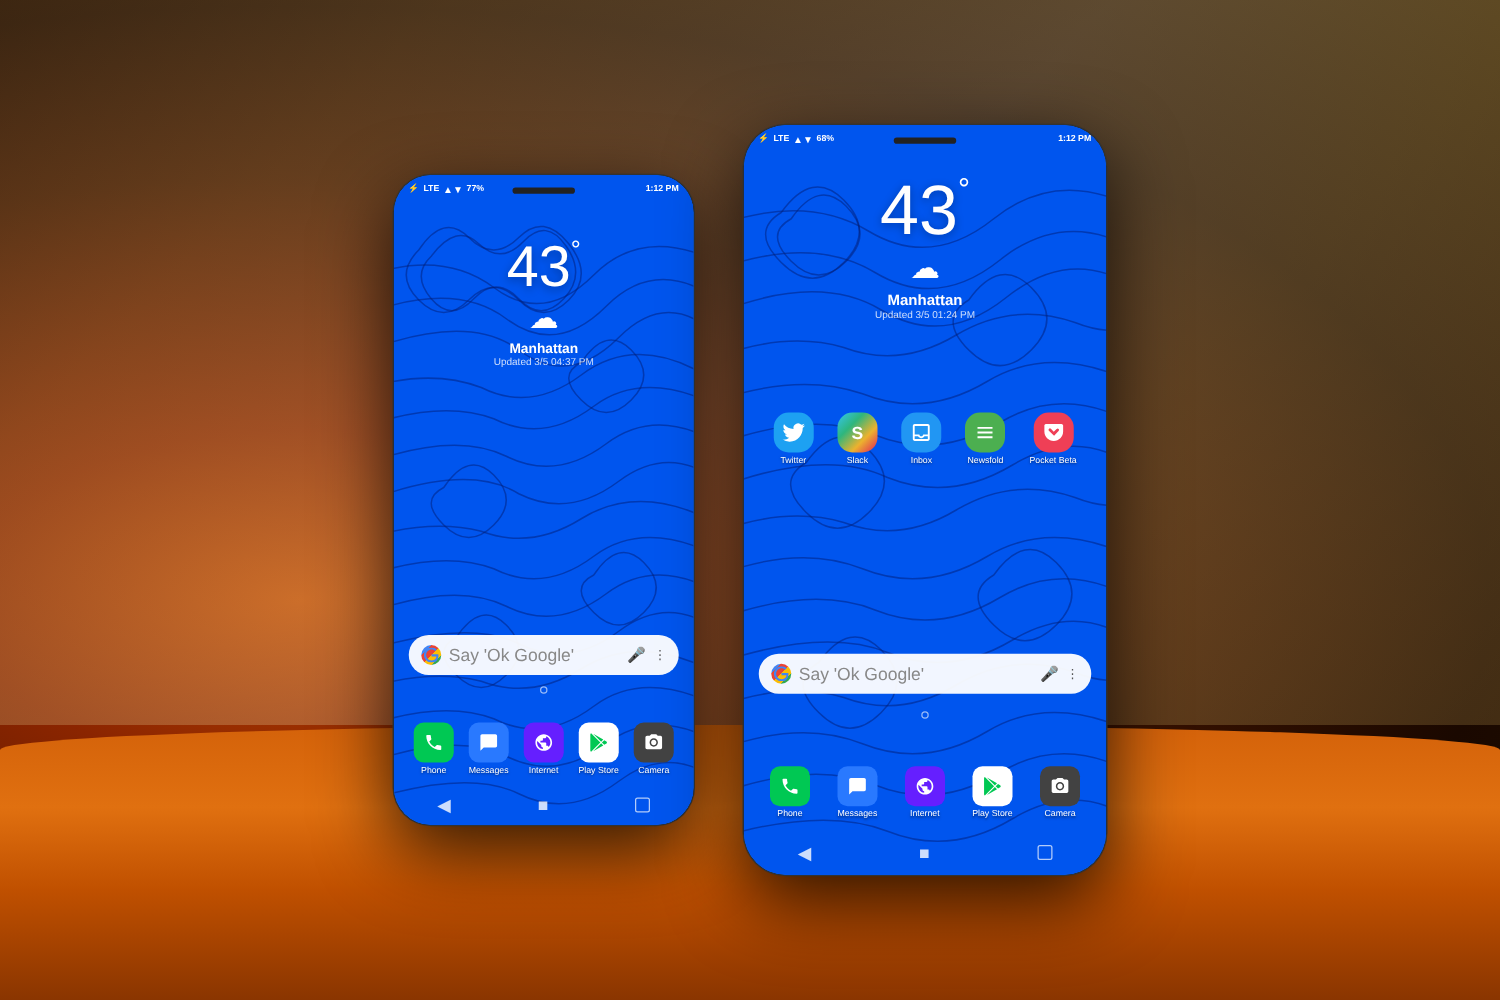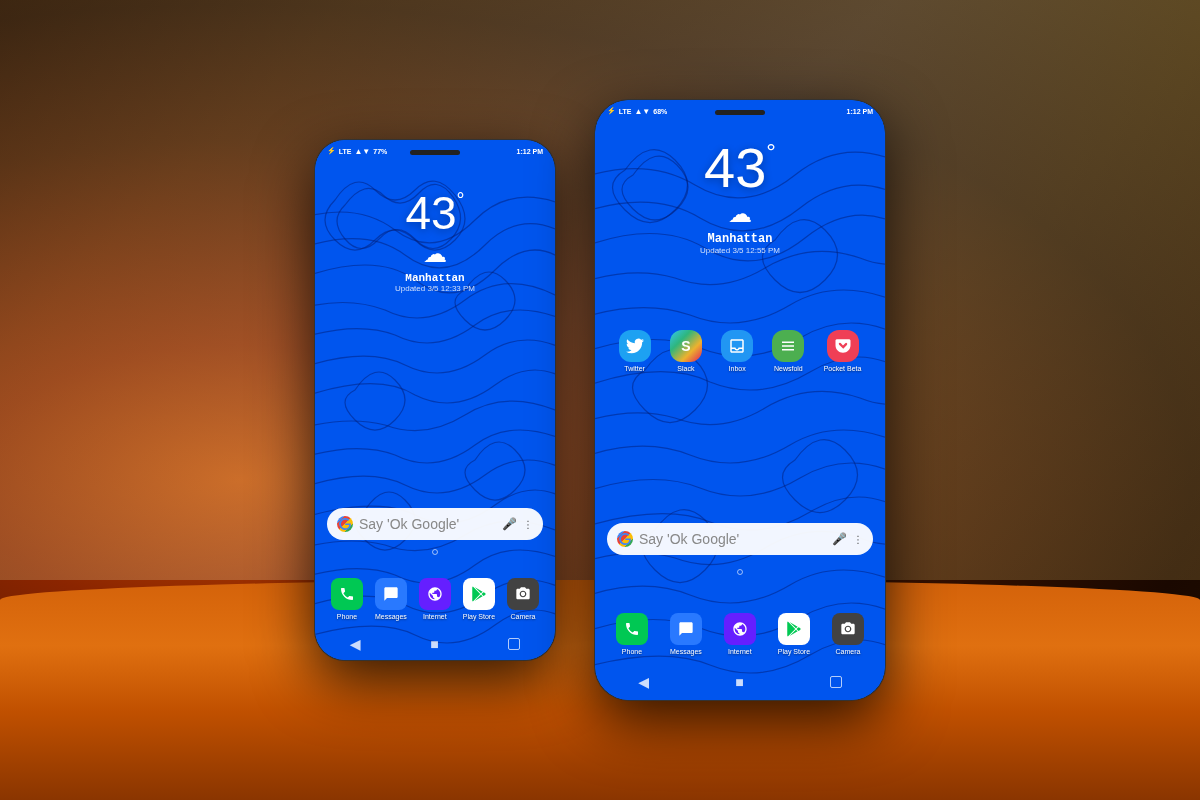--- a/index.html
+++ b/index.html
@@ -172,21 +172,20 @@
 
     .weather-icon {
       font-size: 24px;
       margin: 4px 0;
     }
 
     .weather-city {
       font-size: 11px;
       font-weight: bold;
       color: white;
-      font-family: Liberation Mono, monospace;
     }
 
     .weather-updated {
       font-size: 8px;
       color: rgba(255,255,255,0.8);
     }
 
     
     .search-bar {
       position: absolute;
@@ -395,21 +394,21 @@
         </div>
       </div>
 
       <div class="weather-widget">
         <div style="display:flex; align-items:flex-start;">
           <span class="weather-temp weather-temp-small">43</span>
           <span class="degree degree-small" style="margin-top:10px; font-size:20px;">°</span>
         </div>
         <div class="weather-icon">☁</div>
         <div class="weather-city">Manhattan</div>
-        <div class="weather-updated">Updated 3/5 12:33 PM</div>
+        <div class="weather-updated">Updated 3/5 04:37 PM</div>
       </div>
 
       <div class="home-dot"></div>
 
       <div class="search-bar">
         <div class="google-g">
           <svg width="12" height="12" viewBox="0 0 24 24">
             <path d="M12.48 10.92v3.28h7.84c-.24 1.84-.853 3.187-1.787 4.133-1.147 1.147-2.933 2.4-6.053 2.4-4.827 0-8.6-3.893-8.6-8.72s3.773-8.72 8.6-8.72c2.6 0 4.507 1.027 5.907 2.347l2.307-2.307C18.747 1.44 16.133 0 12.48 0 5.867 0 .307 5.387.307 12s5.56 12 12.173 12c3.573 0 6.267-1.173 8.373-3.36 2.16-2.16 2.84-5.213 2.84-7.667 0-.76-.053-1.467-.173-2.053H12.48z" fill="#4285F4"></path>
           </svg>
         </div>
@@ -523,21 +522,21 @@
         </div>
       </div>
 
       <div class="weather-widget" style="top:40px;">
         <div style="display:flex; align-items:flex-start;">
           <span class="weather-temp">43</span>
           <span class="degree" style="margin-top:12px; font-size:24px;">°</span>
         </div>
         <div class="weather-icon">☁</div>
         <div class="weather-city" style="font-size:12px;">Manhattan</div>
-        <div class="weather-updated">Updated 3/5 12:55 PM</div>
+        <div class="weather-updated">Updated 3/5 01:24 PM</div>
       </div>
 
       <div class="apps-row">
 
         <div class="dock-item">
           <div class="app-icon app-icon-small icon-twitter" style="border-radius:12px;">
             <svg width="18" height="18" viewBox="0 0 24 24" fill="white">
               <path d="M23.953 4.57a10 10 0 01-2.825.775 4.958 4.958 0 002.163-2.723c-.951.555-2.005.959-3.127 1.184a4.92 4.92 0 00-8.384 4.482C7.69 8.095 4.067 6.13 1.64 3.162a4.822 4.822 0 00-.666 2.475c0 1.71.87 3.213 2.188 4.096a4.904 4.904 0 01-2.228-.616v.06a4.923 4.923 0 003.946 4.827 4.996 4.996 0 01-2.212.085 4.936 4.936 0 004.604 3.417 9.867 9.867 0 01-6.102 2.105c-.39 0-.779-.023-1.17-.067a13.995 13.995 0 007.557 2.209c9.053 0 13.998-7.496 13.998-13.985 0-.21 0-.42-.015-.63A9.935 9.935 0 0024 4.59z"></path>
             </svg>
           </div>

